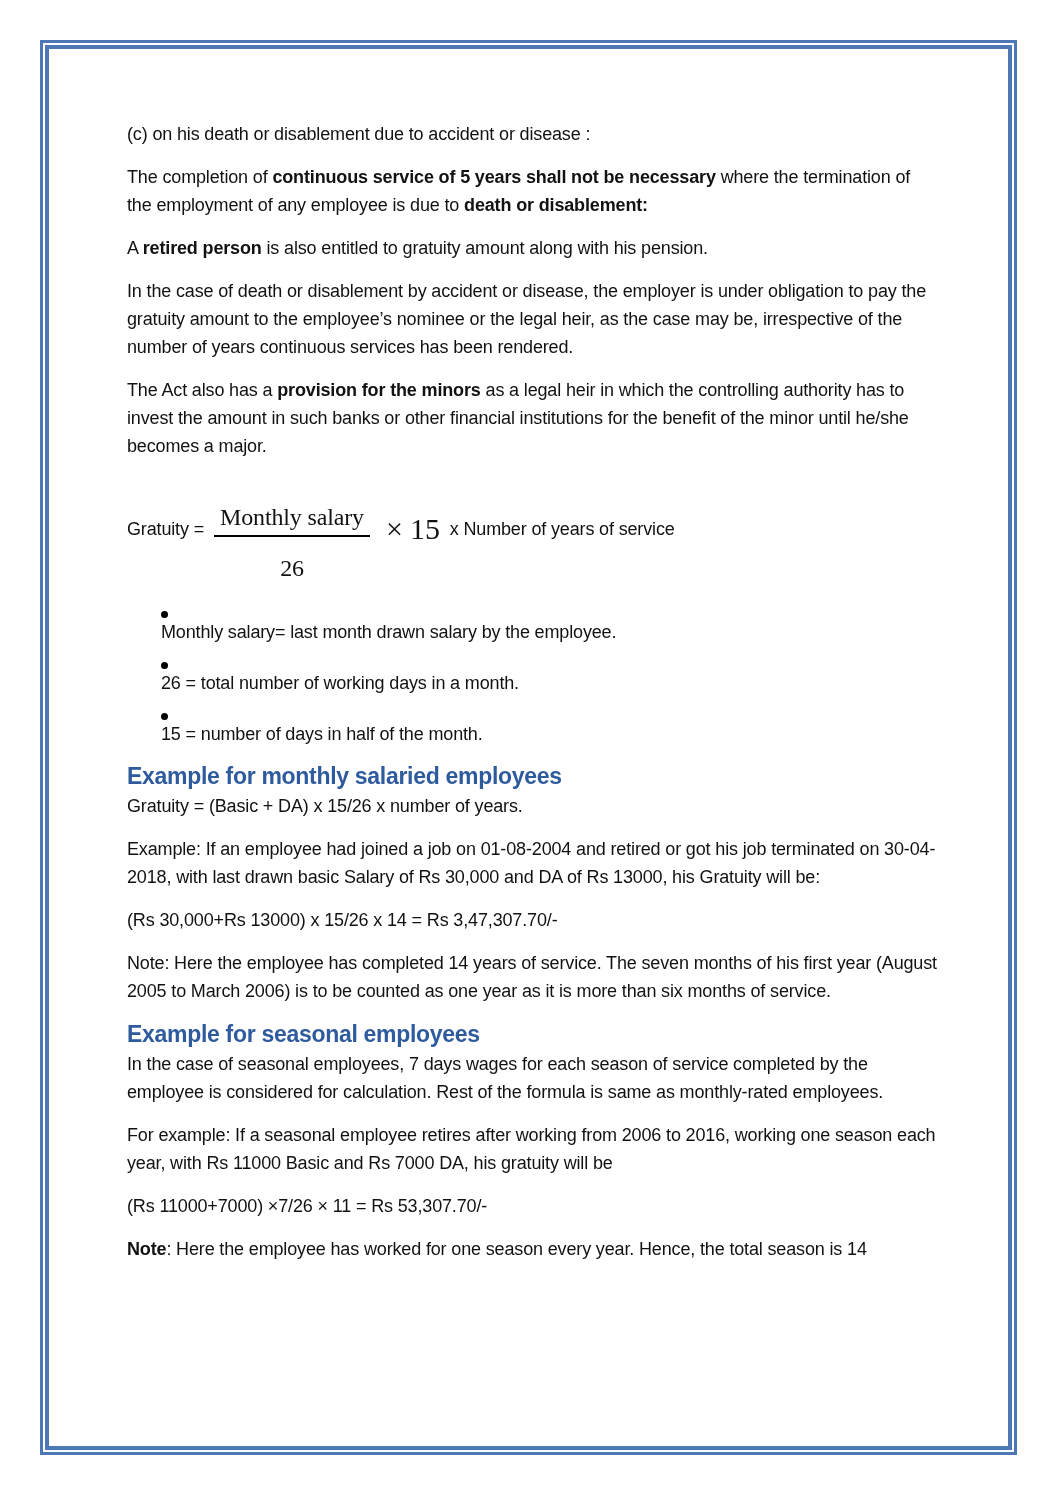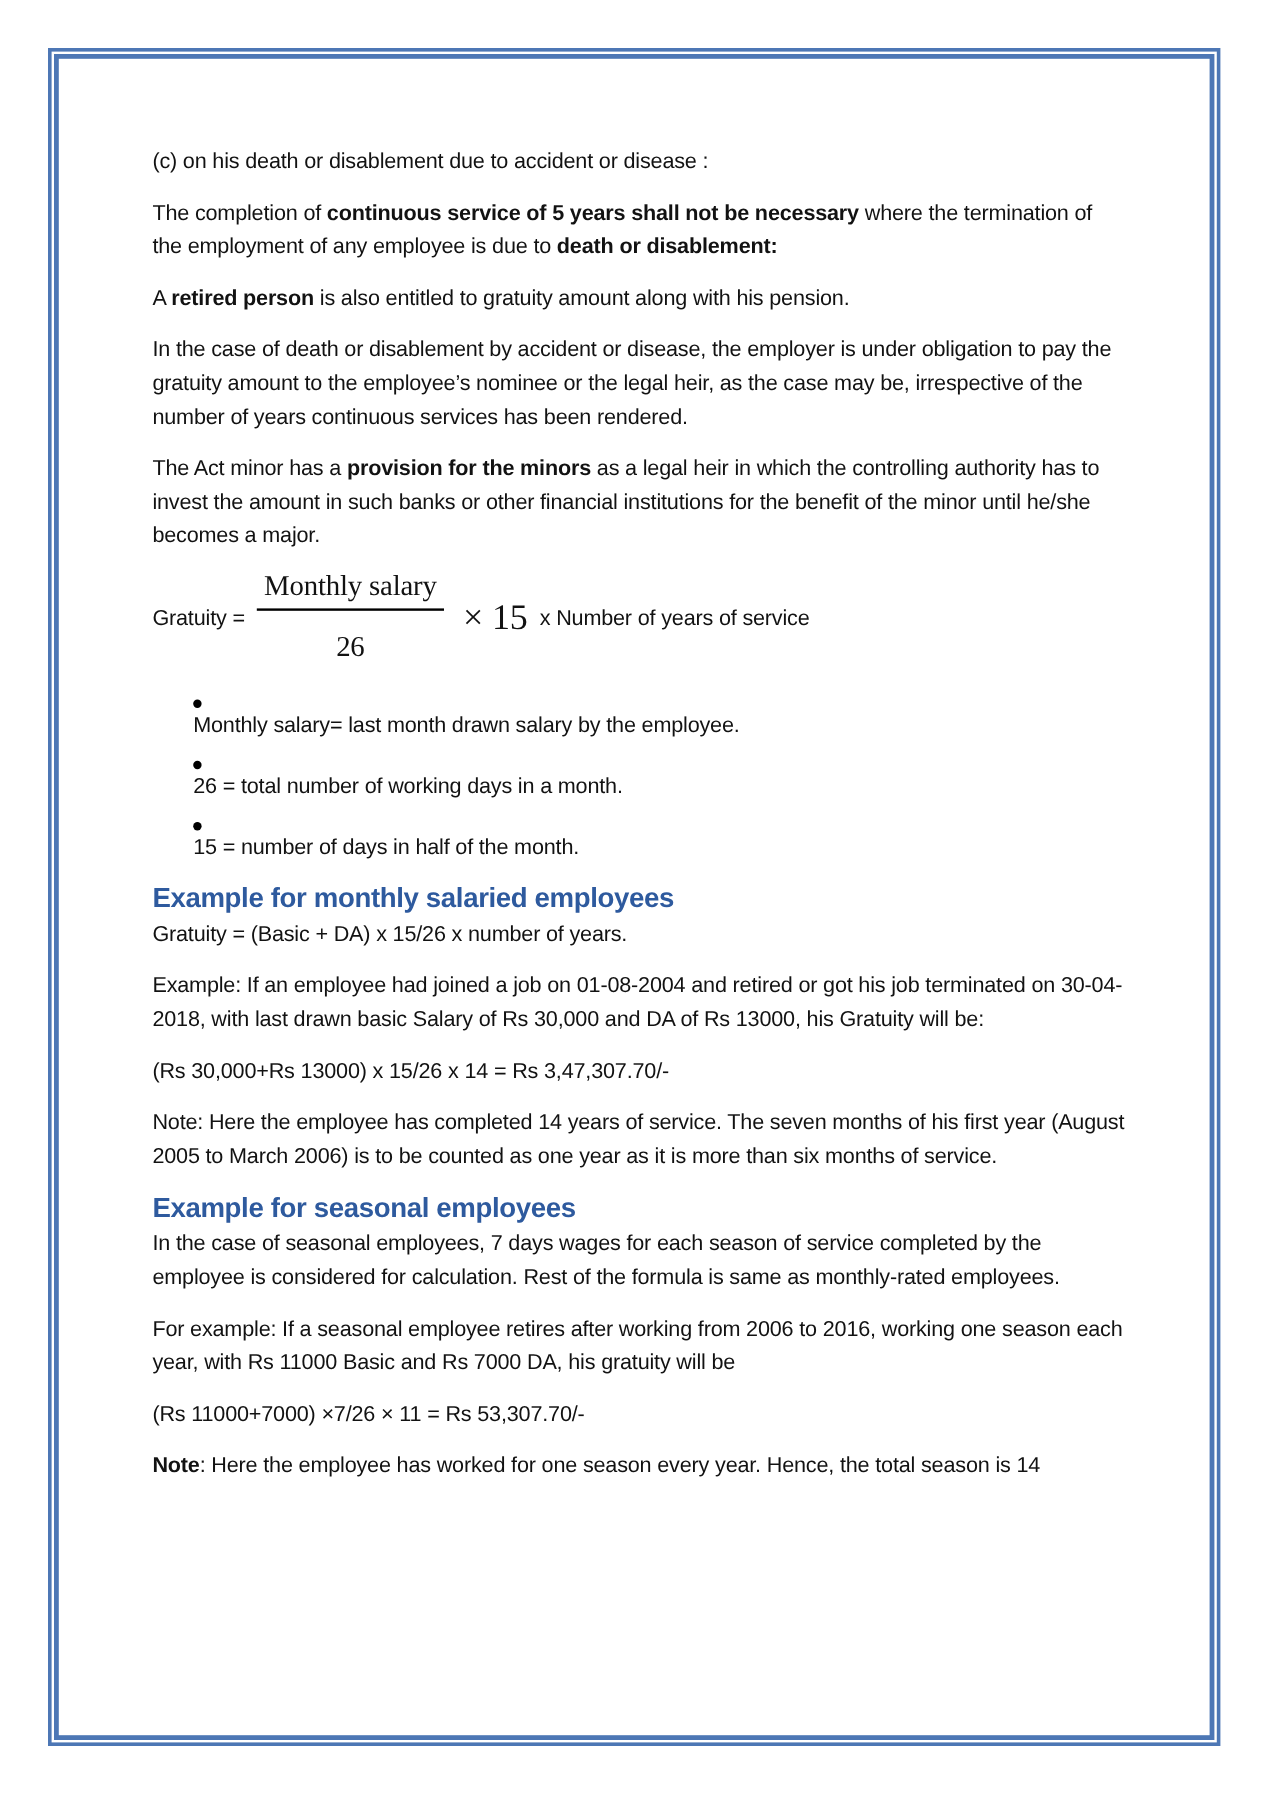--- a/index.html
+++ b/index.html
@@ -44,21 +44,21 @@
     display: flex; align-items: center;
     margin: 16px 0 18px 0;
   }
   .formula .lhs { margin-right: 10px; }
   .frac {
     display: inline-block; text-align: center;
     font-family: "Liberation Serif", serif;
     font-size: 24px; line-height: 1.15;
     margin-right: 16px;
   }
-  .frac .num { display: block; border-bottom: 2px solid #000; padding: 0 6px 3px 6px; }
+  .frac .num { display: block; border-bottom: 2px solid #000; padding: 0 6px 3px 6px; margin-top: 28px; }
   .frac .den { display: block; padding-top: 18px; }
   .multiplier {
     font-family: "Liberation Serif", serif;
     font-size: 30px; margin-right: 10px; white-space: nowrap;
   }
   .bullet-list { margin: 2px 0 10px 0; }
   .bullet-item { display: flex; align-items: flex-start; padding-left: 34px; margin-bottom: 5px; flex-direction: column; }
   .bullet-marker {
     width: 7px; height: 7px; border-radius: 50%;
     background: #000; flex: 0 0 auto;
@@ -78,21 +78,21 @@
   <div class="content">
 
     <p class="body">(c) on his death or disablement due to accident or disease :</p>
 
     <p class="body"><span>The completion of </span><b>continuous service of 5 years shall not be necessary</b><span> where the termination of the employment of any employee is due to </span><b>death or disablement:</b></p>
 
     <p class="body"><span>A </span><b>retired person</b><span> is also entitled to gratuity amount along with his pension.</span></p>
 
     <p class="body">In the case of death or disablement by accident or disease, the employer is under obligation to pay the gratuity amount to the employee’s nominee or the legal heir, as the case may be, irrespective of the number of years continuous services has been rendered.</p>
 
-    <p class="body"><span>The Act minor has a </span><b>provision for the minors</b><span> as a legal heir in which the controlling authority has to invest the amount in such banks or other financial institutions for the benefit of the minor until he/she becomes a major.</span></p>
+    <p class="body"><span>The Act also has a </span><b>provision for the minors</b><span> as a legal heir in which the controlling authority has to invest the amount in such banks or other financial institutions for the benefit of the minor until he/she becomes a major.</span></p>
 
 
 
     <div class="formula">
       <span class="lhs">Gratuity =</span>
       <span class="frac">
         <span class="num">Monthly salary</span>
         <span class="den">26</span>
       </span>
       <span class="multiplier">× 15</span>

